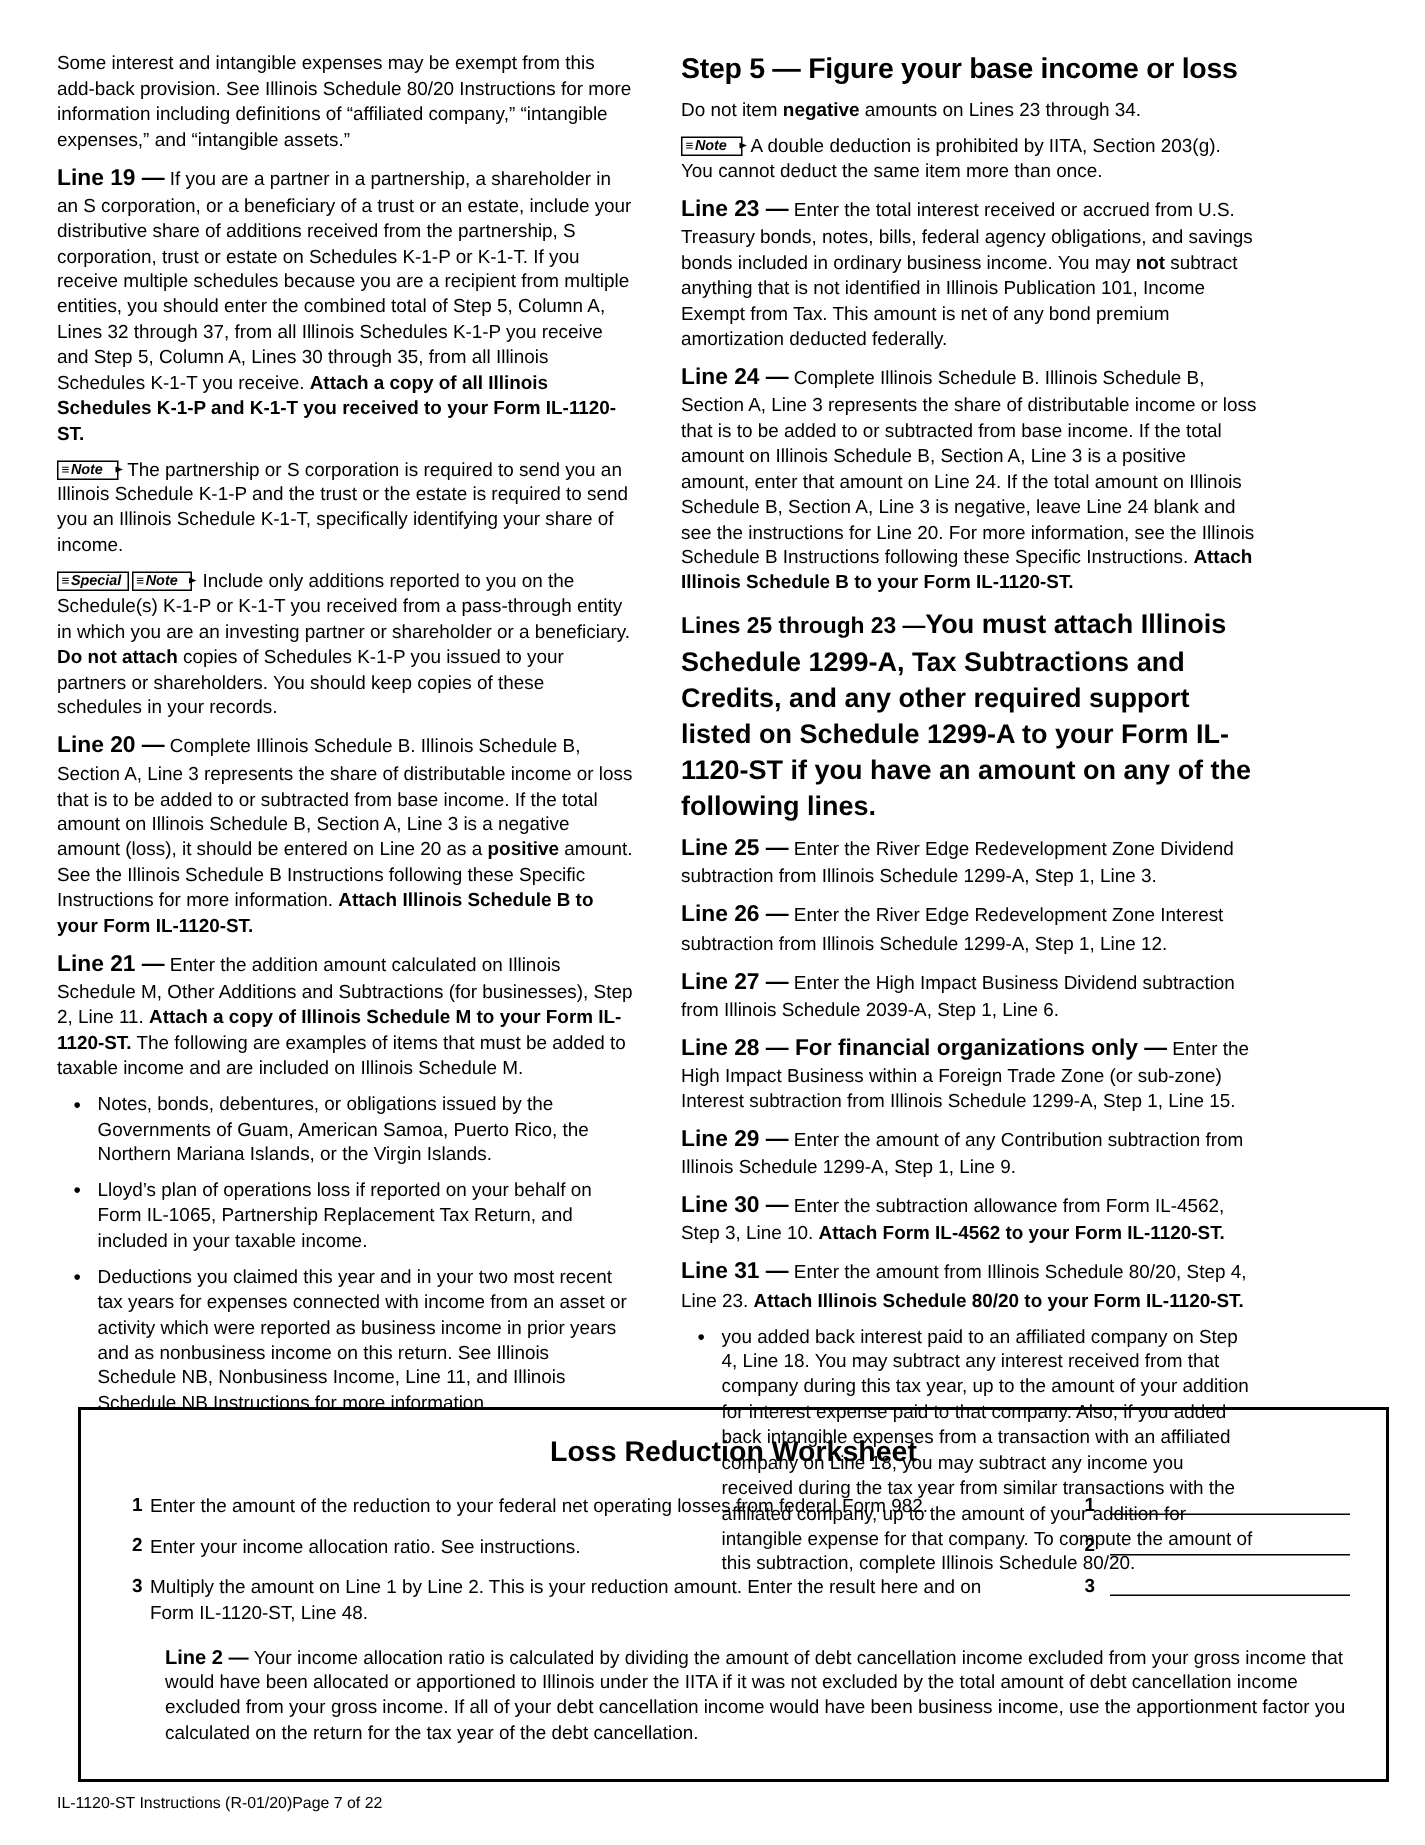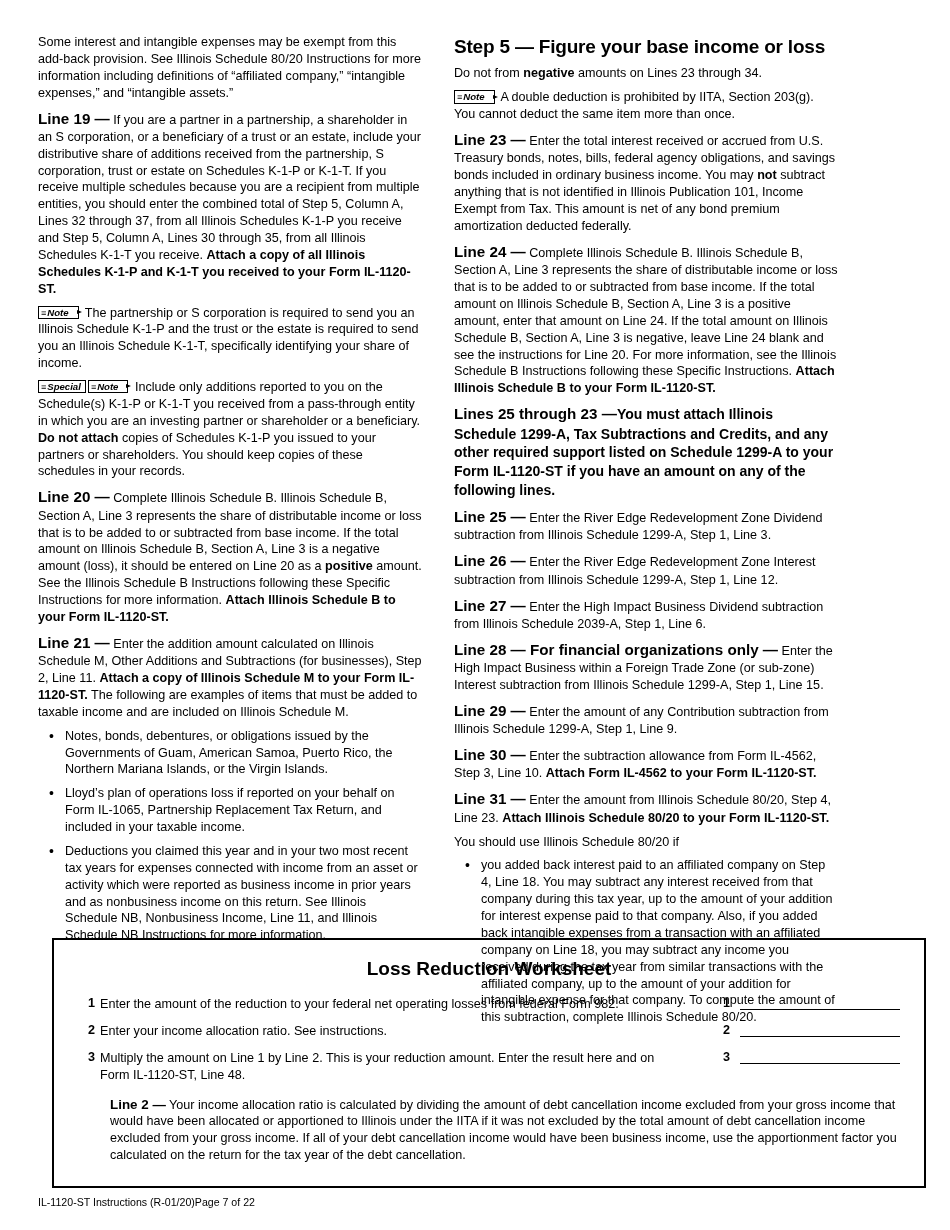--- a/index.html
+++ b/index.html
@@ -41,21 +41,21 @@
     font-size: 15.2px;
   }
   .stepheading {
     font-weight: bold;
     font-size: 19px;
     margin: 0 0 6px 0;
     letter-spacing: -0.2px;
   }
   .subheading {
     font-weight: bold;
-    font-size: 14px;
+    font-size: 18px;
   }
   ul {
     margin: 2px 0 7px 0;
     padding-left: 17px;
     list-style: none;
   }
   ul li {
     position: relative;
     margin-bottom: 7px;
     padding-left: 10px;
@@ -225,21 +225,21 @@
         <li>Deductions you claimed this year and in your two most recent tax years for expenses connected with income from an asset or activity which were reported as business income in prior years and as nonbusiness income on this return. See Illinois Schedule NB, Nonbusiness Income, Line 11, and Illinois Schedule NB Instructions for more information.</li>
       </ul>
 
     </div>
 
     <div class="col">
 
       <p class="stepheading">Step 5 — Figure your base income or loss</p>
 
       <p>
-        <span>Do not from </span><span class="bold">negative</span><span> amounts on Lines 23 through 34.</span>
+        <span>Do not item </span><span class="bold">negative</span><span> amounts on Lines 23 through 34.</span>
       </p>
 
       <p>
         <span class="note-tag">Note</span><span> A double deduction is prohibited by IITA, Section 203(g). You cannot deduct the same item more than once.</span>
       </p>
 
       <p>
         <span class="lineheading">Line 23 —</span><span> Enter the total interest received or accrued from U.S. Treasury bonds, notes, bills, federal agency obligations, and savings bonds included in ordinary business income. You may </span><span class="bold">not</span><span> subtract anything that is not identified in Illinois Publication 101, Income Exempt from Tax. This amount is net of any bond premium amortization deducted federally.</span>
       </p>
 
@@ -272,21 +272,20 @@
       </p>
 
       <p>
         <span class="lineheading">Line 30 —</span><span> Enter the subtraction allowance from Form IL-4562, Step 3, Line 10. </span><span class="bold">Attach Form IL-4562 to your Form IL-1120-ST.</span>
       </p>
 
       <p>
         <span class="lineheading">Line 31 —</span><span> Enter the amount from Illinois Schedule 80/20, Step 4, Line 23. </span><span class="bold">Attach Illinois Schedule 80/20 to your Form IL-1120-ST.</span>
       </p>
 
-      <p>You should use Illinois Schedule 80/20 if</p>
 
       <ul>
         <li>you added back interest paid to an affiliated company on Step 4, Line 18. You may subtract any interest received from that company during this tax year, up to the amount of your addition for interest expense paid to that company. Also, if you added back intangible expenses from a transaction with an affiliated company on Line 18, you may subtract any income you received during the tax year from similar transactions with the affiliated company, up to the amount of your addition for intangible expense for that company. To compute the amount of this subtraction, complete Illinois Schedule 80/20.</li>
       </ul>
 
     </div>
   </div>
 
   <div class="worksheet">
     <p class="ws-title">Loss Reduction Worksheet</p>

